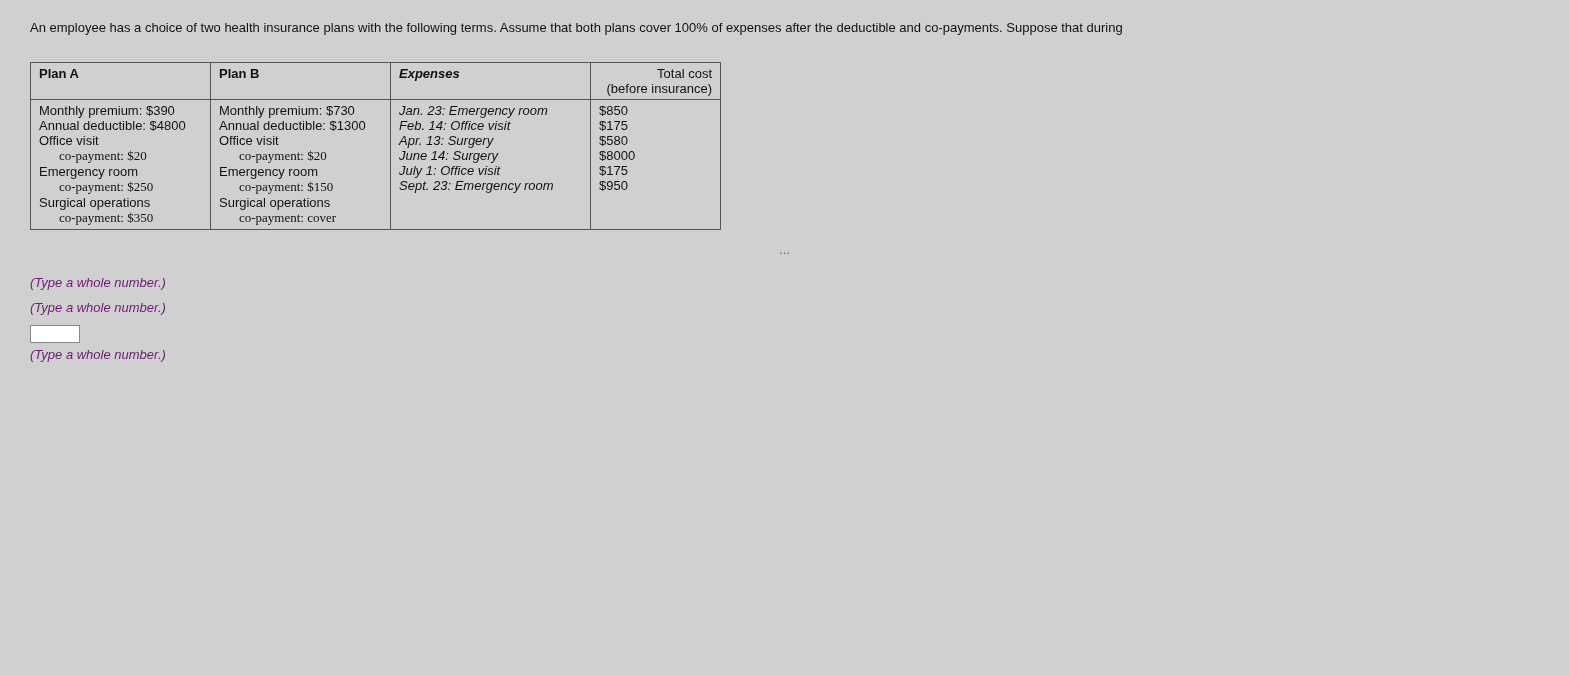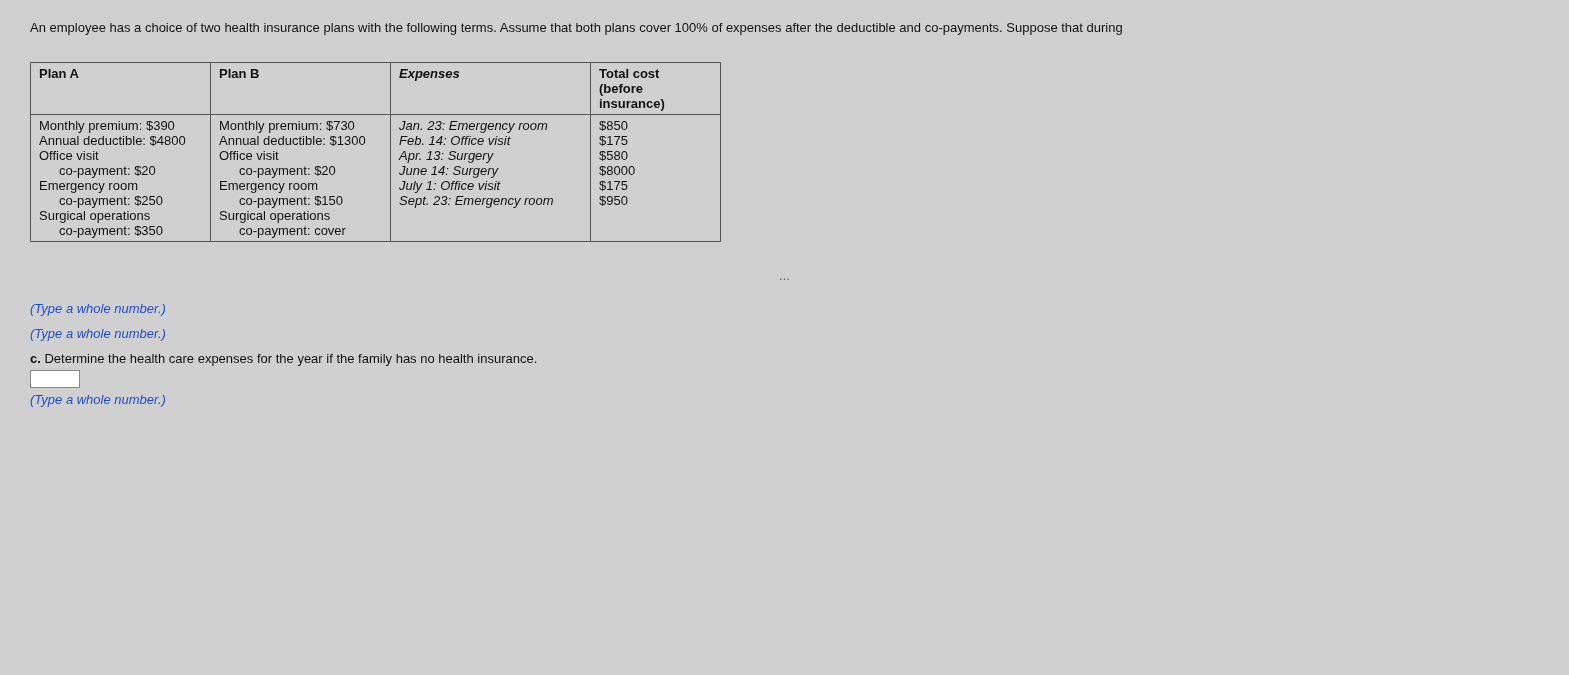--- a/index.html
+++ b/index.html
@@ -12,21 +12,21 @@
       min-height: 675px;
       padding: 18px 30px 20px 30px;
     }
     .intro-text {
       font-size: 13px;
       line-height: 1.5;
       margin-bottom: 24px;
       max-width: 1500px;
     }
     .table-container {
-      margin-bottom: 26px;
+      margin-bottom: 12px;
     }
     table {
       border-collapse: collapse;
       font-size: 13px;
     }
     table td, table th {
       border: 1px solid #555;
       padding: 3px 8px;
       vertical-align: top;
     }
@@ -35,41 +35,42 @@
     }
     .col-expenses {
       width: 200px;
       font-style: italic;
     }
     .col-total {
       width: 130px;
       text-align: left;
     }
     .total-header {
-      text-align: left;
-      font-weight: bold;
+      text-align: right;
+      font-weight: normal;
     }
     .plan-header {
       font-weight: bold;
     }
     .indent {
       padding-left: 20px;
+      font-family: Liberation Serif, serif;
     }
     .dotted-line {
       text-align: center;
       margin: 10px 0 18px 0;
       color: #666;
       font-size: 13px;
     }
     .section {
       margin-bottom: 10px;
       max-width: 900px;
     }
     .hint-text {
-      color: #1d4ed8;
+      color: #701a75;
       font-style: italic;
       font-size: 13px;
     }
     .bold-label {
       font-weight: bold;
     }
     .answer-text {
       font-size: 13px;
       margin-bottom: 4px;
     }
@@ -154,20 +155,16 @@
 <div class="section">
   <p class="hint-text">(Type a whole number.)</p>
 </div>
 
 <div class="section">
   <p class="hint-text">(Type a whole number.)</p>
 </div>
 
 <div class="section">
   <p class="answer-text">
-    <span class="bold-label">c.</span>
-    <span>Determine the health care expenses for the year if the family has no health insurance.</span>
-  </p>
-  <p class="answer-text">
     <span class="input-small" contenteditable="true" style=""></span>
   </p>
   <p class="hint-text">(Type a whole number.)</p>
 </div>
 
 </body></html>

